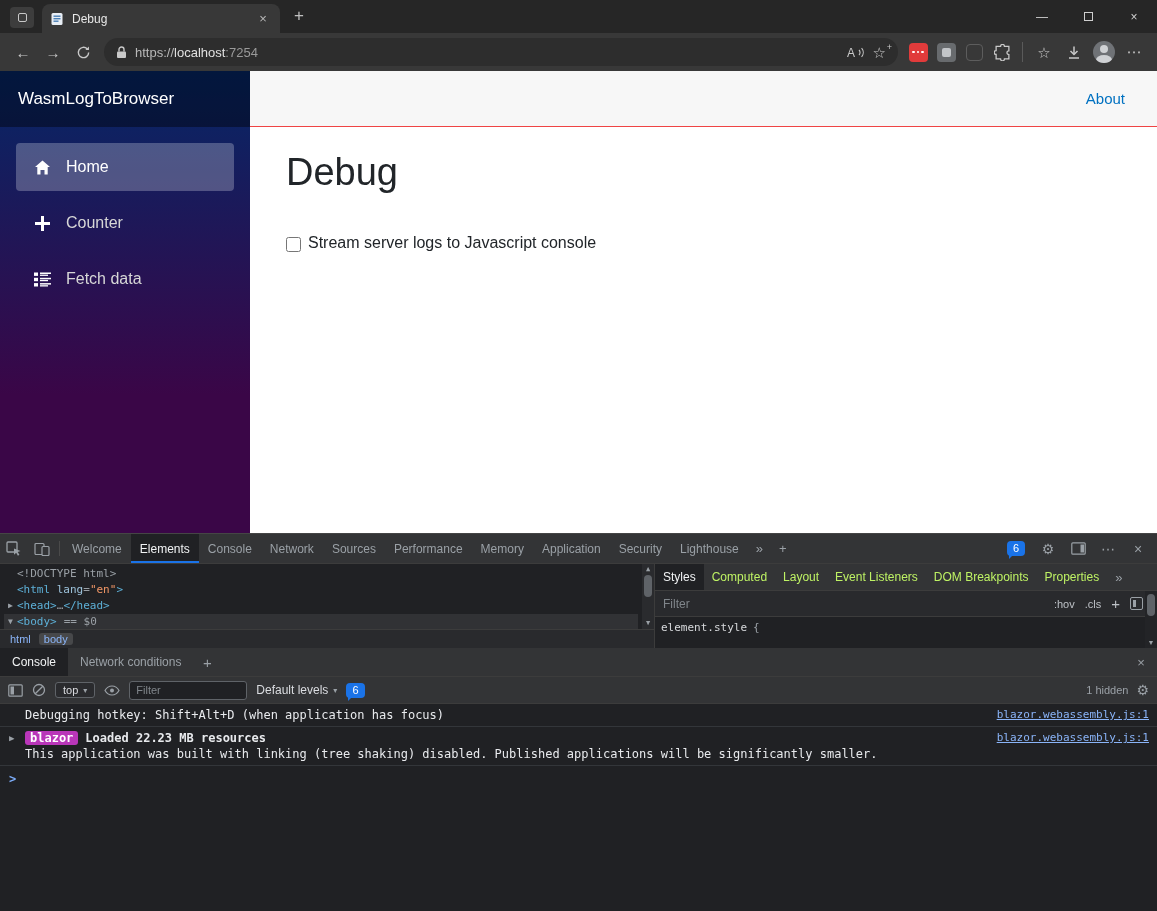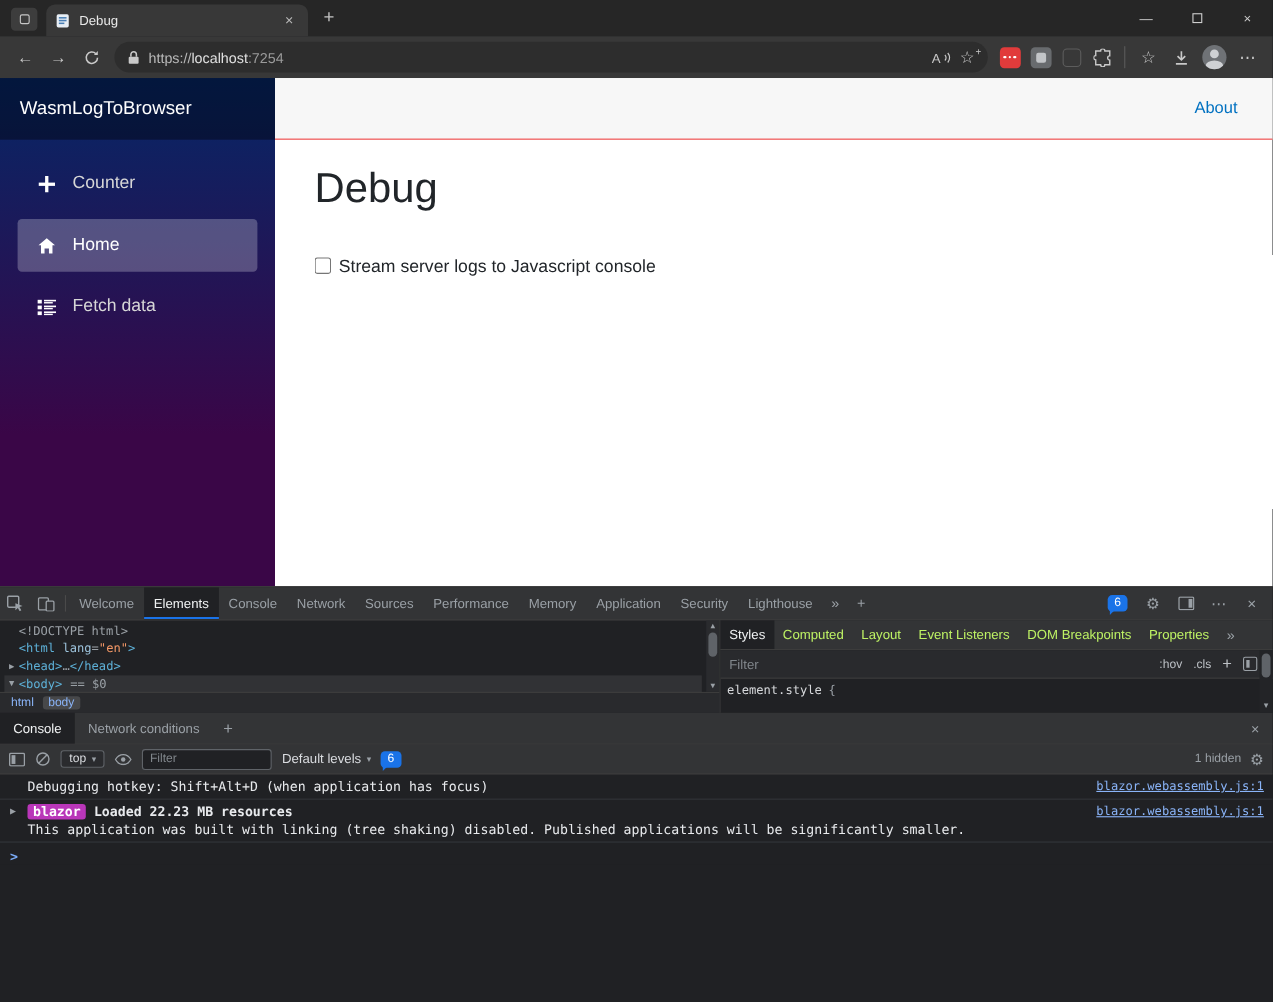--- a/index.html
+++ b/index.html
@@ -49,21 +49,21 @@
   .brand { height:56px; background:rgba(0,0,0,0.4); color:#fff; font-size:17px; display:flex; align-items:center; padding-left:18px; }
   .snav { padding-top:16px; }
   .snav-item { height:48px; margin:0 16px 8px; border-radius:4px; color:#d7d7d7; display:flex; align-items:center; padding-left:16px; gap:14px; font-size:16px; }
   .snav-item.active { background:rgba(255,255,255,0.25); color:#fff; }
   .snav-icon { width:20px; display:flex; justify-content:center; }
   .main { flex:1; background:#fff; display:flex; flex-direction:column; min-width:0; }
   .toprow { height:56px; background:#f7f7f7; border-bottom:1px solid #ef4444; display:flex; align-items:center; justify-content:flex-end; padding-right:32px; flex:0 0 auto; }
   .about-link { color:#0071c1; font-size:15px; text-decoration:none; }
   .content { padding:24px 36px; }
   .content h1 { font-size:38px; font-weight:500; color:#212529; margin-bottom:16px; }
-  .check-row { display:flex; align-items:flex-start; gap:7px; font-size:16px; color:#212529;margin-top:40px; }
+  .check-row { display:flex; align-items:flex-end; gap:7px; font-size:16px; color:#212529;margin-top:40px; }
   .check-row input { width:15px; height:15px; }
 
   
   .devtools { flex:1; background:#202124; border-top:1px solid #454545; display:flex; flex-direction:column; color:#bdc1c6; min-height:0; }
   .dt-toolbar { height:30px; background:#333436; border-bottom:1px solid #3c3c3c; display:flex; align-items:stretch; font-size:12px; flex:0 0 auto; }
   .dt-tool-btn { width:28px; display:flex; align-items:center; justify-content:center; }
   .dt-vdiv { width:1px; background:#4a4a4a; margin:7px 3px; }
   .dt-tab { padding:0 9px; display:flex; align-items:center; color:#9aa0a6; white-space:nowrap; }
   .dt-tab.active { background:#202124; color:#f1f3f4; box-shadow:inset 0 -2px 0 #1a73e8; }
   .dt-more { padding:0 8px; display:flex; align-items:center; color:#9aa0a6; font-size:13px; }
@@ -229,36 +229,36 @@
     <div class="nav-icon">
         <span class="avatar"></span>
       </div>
     <div class="nav-icon">⋯</div>
   </div>
 
   <div class="page">
     <aside class="sidebar">
       <div class="brand">WasmLogToBrowser</div>
       <nav class="snav">
+        <div class="snav-item active">
+          <span class="snav-icon">
+            <svg width="17" height="15" viewBox="0 0 17 15">
+                <path d="M8.5 0.5 16 7h-2.3v7.5H10.5V10h-4v4.5H3.3V7H1z" fill="#ffffff"></path>
+              </svg>
+          </span>
+          <span>Home</span>
+        </div>
         <div class="snav-item">
           <span class="snav-icon">
             <svg width="15" height="15" viewBox="0 0 15 15">
                 <rect x="6" y="0" width="3" height="15" fill="#fff"></rect>
                 <rect x="0" y="6" width="15" height="3" fill="#fff"></rect>
               </svg>
           </span>
           <span>Counter</span>
-        </div>
-        <div class="snav-item active">
-          <span class="snav-icon">
-            <svg width="17" height="15" viewBox="0 0 17 15">
-                <path d="M8.5 0.5 16 7h-2.3v7.5H10.5V10h-4v4.5H3.3V7H1z" fill="#ffffff"></path>
-              </svg>
-          </span>
-          <span>Home</span>
         </div>
         <div class="snav-item">
           <span class="snav-icon">
             <svg width="17" height="15" viewBox="0 0 17 15">
                 <rect x="0" y="0.5" width="4" height="3.4" fill="#fff"></rect>
                 <rect x="6" y="0.5" width="11" height="1.5" fill="#fff"></rect>
                 <rect x="6" y="2.6" width="8" height="1.3" fill="#fff"></rect>
                 <rect x="0" y="5.8" width="4" height="3.4" fill="#fff"></rect>
                 <rect x="6" y="5.8" width="11" height="1.5" fill="#fff"></rect>
                 <rect x="6" y="7.9" width="8" height="1.3" fill="#fff"></rect>

